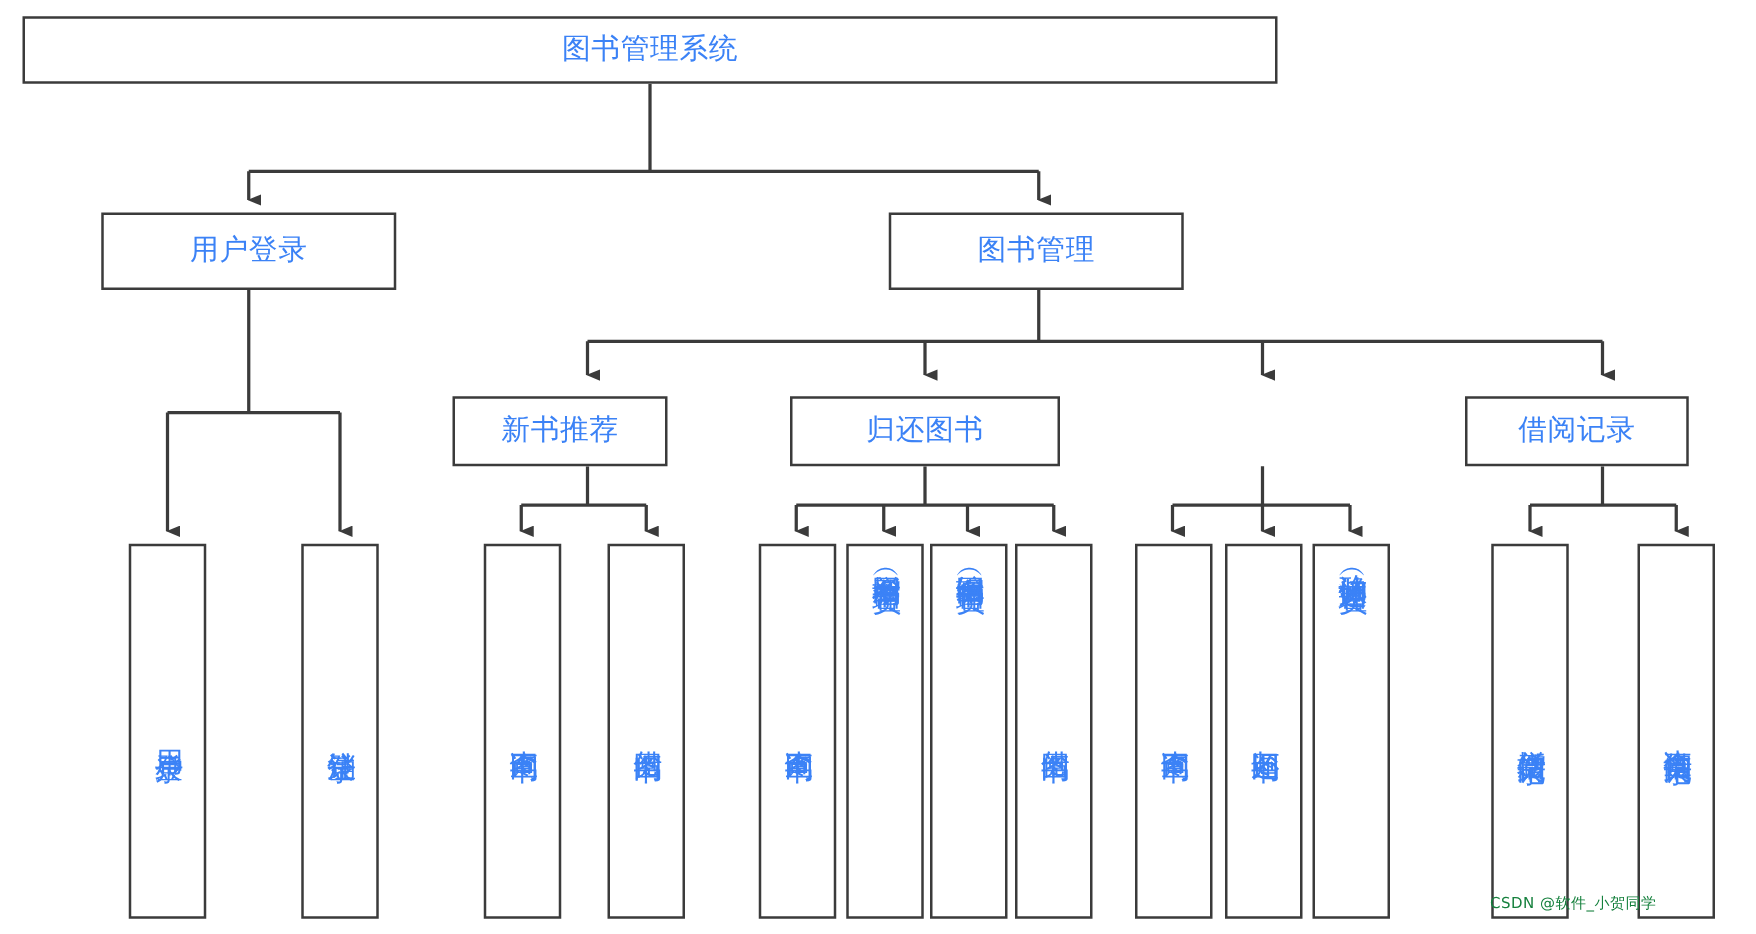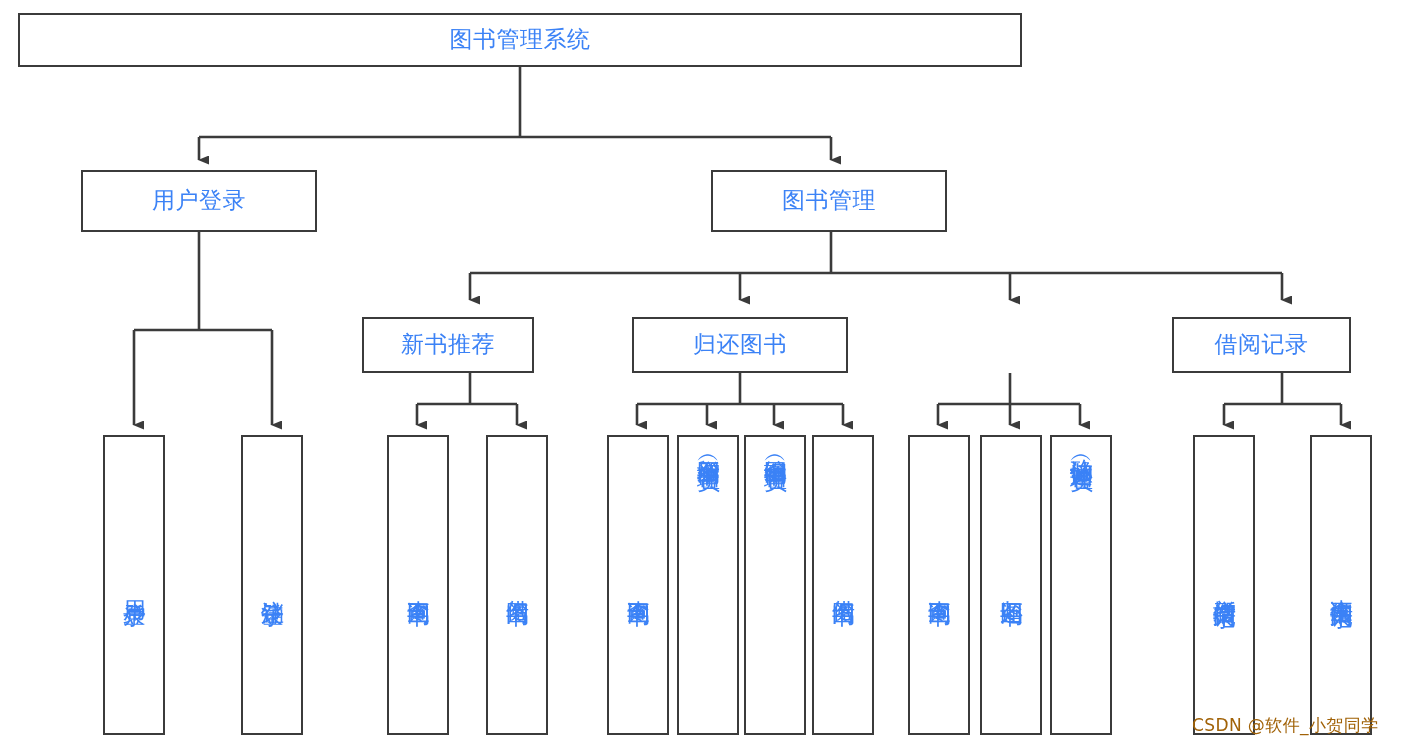--- a/index.html
+++ b/index.html
@@ -61,22 +61,22 @@
     letter-spacing: 1.5px;
     white-space: nowrap;
     margin: 0 auto;
   }
   .node.vertical.centered {
     align-items: center;
     padding-top: 0;
   }
   .watermark {
     position: absolute;
-    color: #a16207;
-    font-size: 17px;
+    color: #15803d;
+    font-size: 12px;
     letter-spacing: 0.4px;
     white-space: nowrap;
     font-family: "DejaVu Sans", "Liberation Sans", sans-serif;
   }
 </style>
 </head>
 <body>
 
 <div id="canvas">
 

